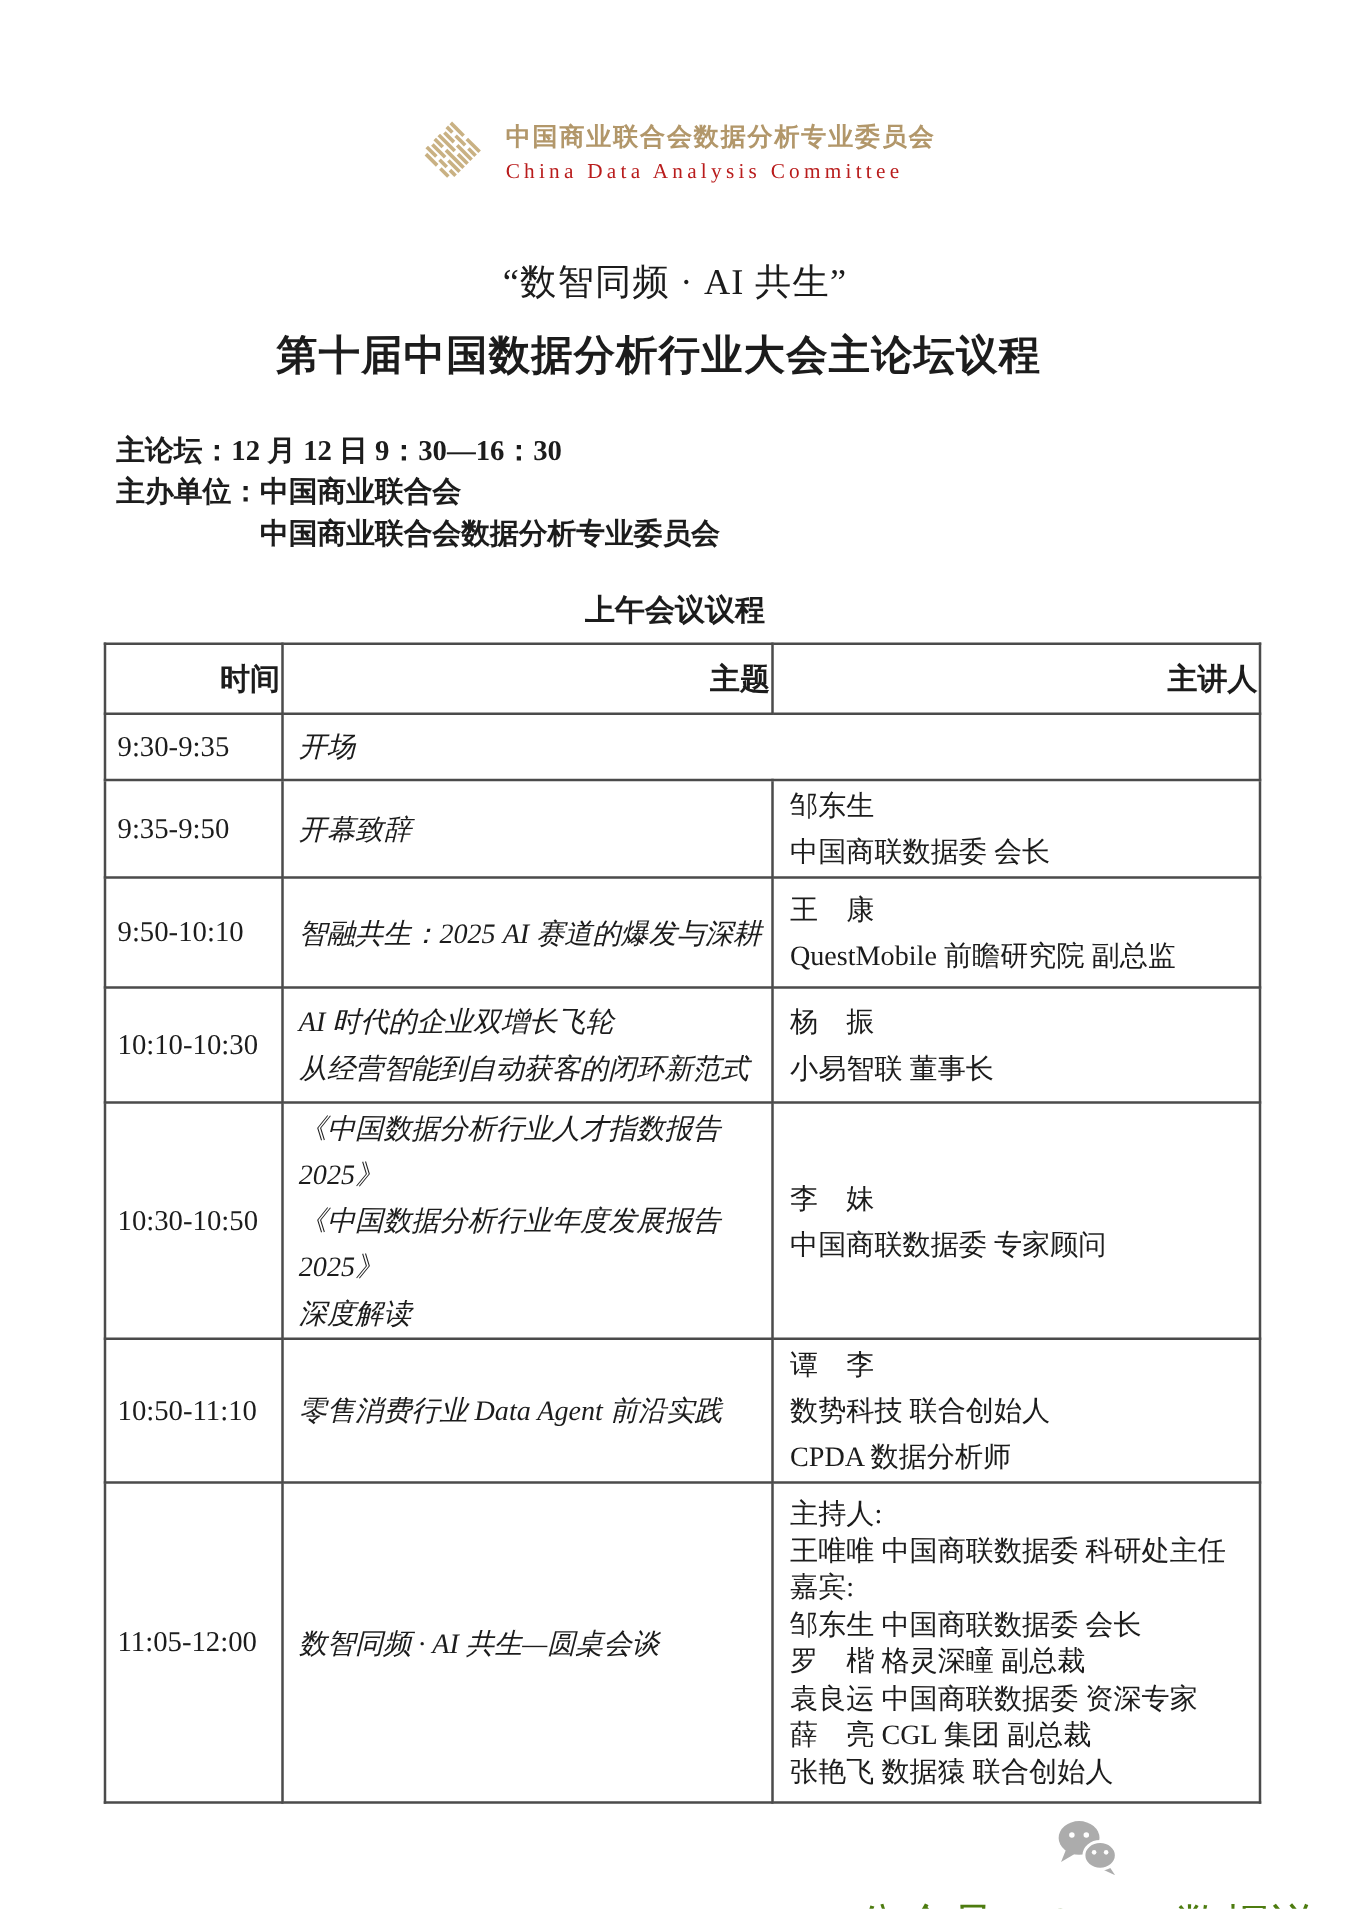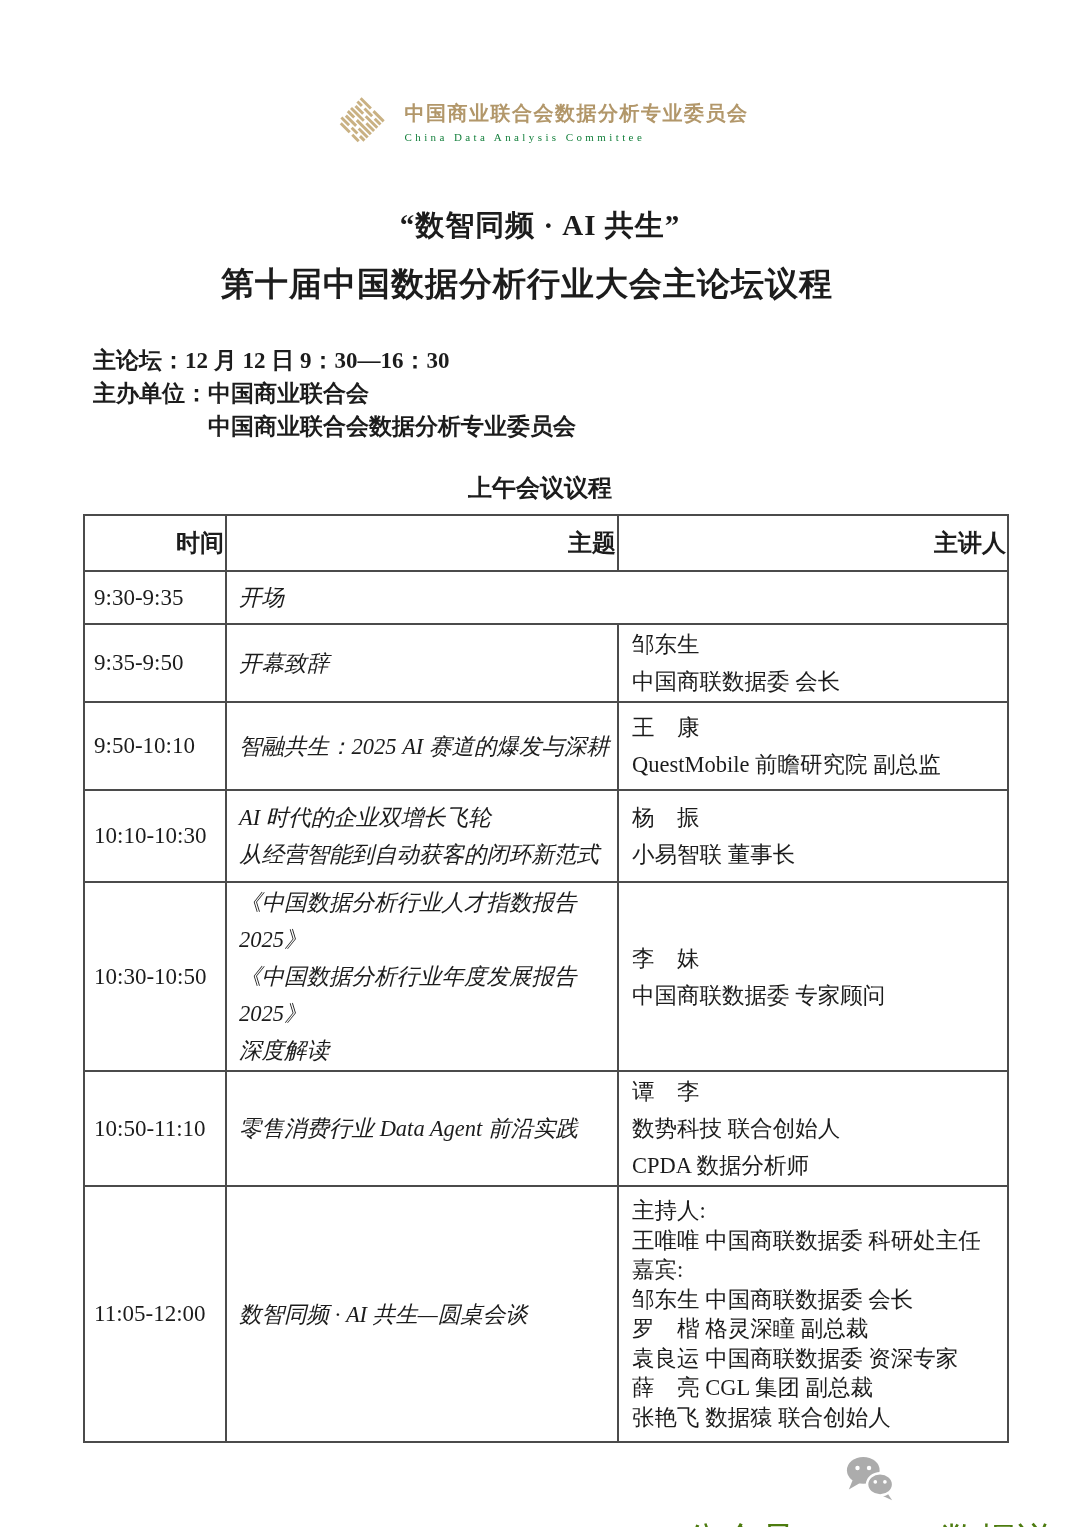--- a/index.html
+++ b/index.html
@@ -16,27 +16,27 @@
   .logo-header {
     position: absolute; top: 92px; left: 0; right: 0;
     display: flex; justify-content: center; align-items: center; gap: 15px;
   }
   .logo-icon svg { display: block; }
   .logo-text { display: flex; flex-direction: column; }
   .logo-cn {
     font-size: 20px; font-weight: bold; color: #b2976a; letter-spacing: 1.5px;
   }
   .logo-en {
-    font-size: 11px; color: #15803d; letter-spacing: 3.4px; margin-top: 4px;
+    font-size: 17px; color: #b91c1c; letter-spacing: 3.4px; margin-top: 4px;
   }
 
   
   .title-1 {
     position: absolute; top: 206px; left: 78px; width: 924px;
-    text-align: center; font-size: 29px; font-weight: bold; letter-spacing: 1px;
+    text-align: center; font-size: 29px; font-weight: normal; letter-spacing: 1px;
   }
   .title-2 {
     position: absolute; top: 262px; left: 65px; width: 924px;
     text-align: center; font-size: 33px; font-weight: bold; letter-spacing: 1px;
   }
 
   
   .meta-block {
     position: absolute; left: 93px; top: 344px;
     font-size: 23px; font-weight: bold; line-height: 33px;

